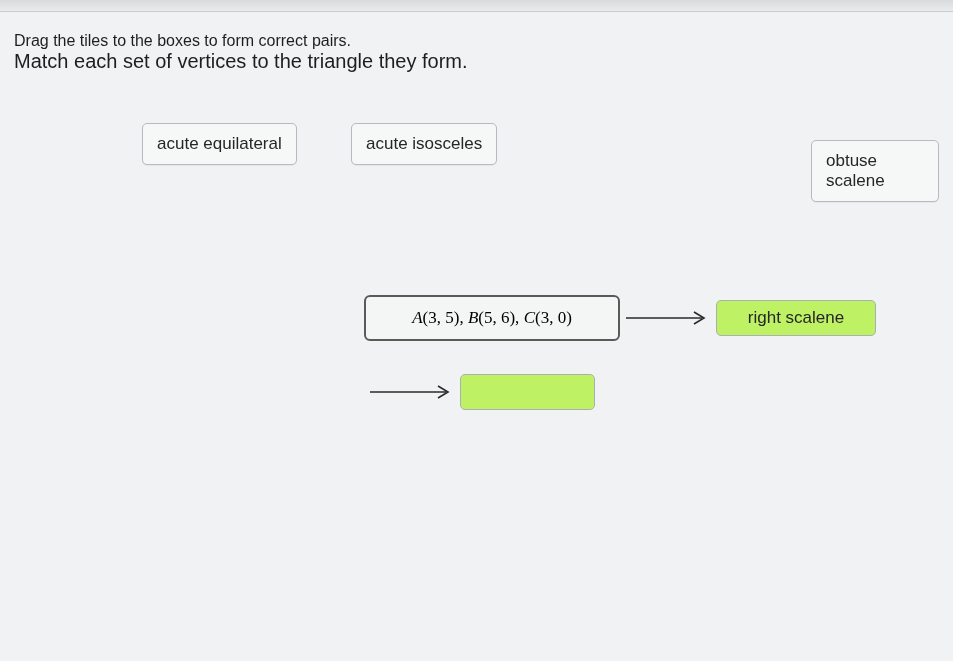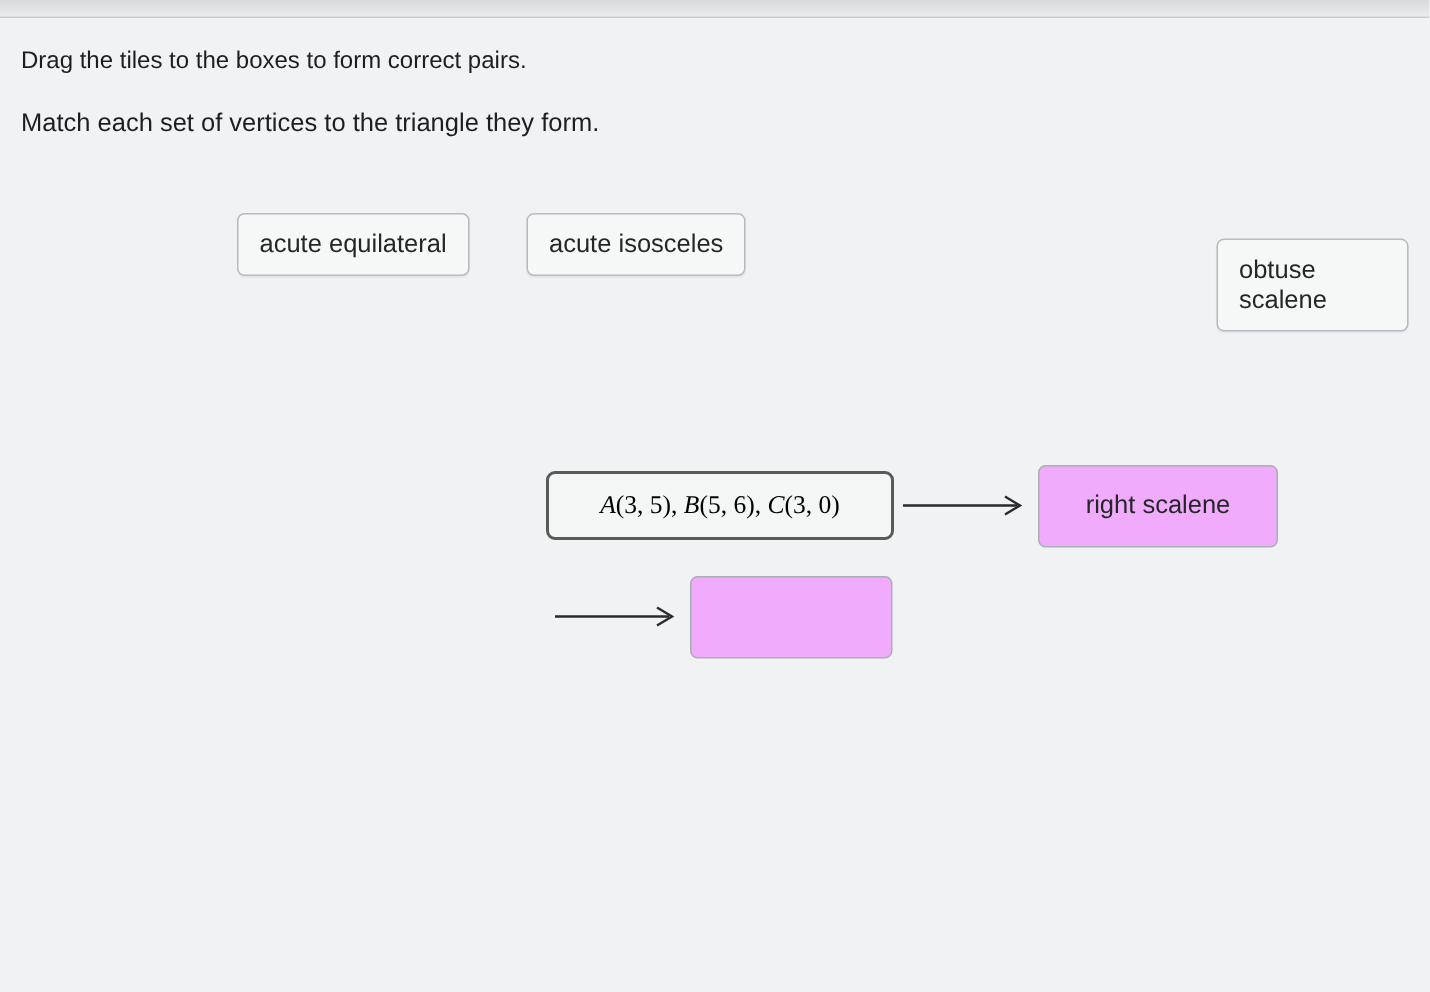--- a/index.html
+++ b/index.html
@@ -16,60 +16,59 @@
     height: 12px;
     background: linear-gradient(#d8dadb, #e9ebec);
     border-bottom: 1px solid #c9cbcc;
   }
   .content {
     padding: 20px 14px 0 14px;
   }
   .instruction1 {
     font-size: 16px;
     color: #1e1e1e;
-    margin-bottom: 22px;
   }
   .instruction2 {
-    font-size: 17px;
+    font-size: 20px;
     color: #1e1e1e;
     margin-bottom: 50px;
   }
   .tiles-row {
     position: relative;
     height: 60px;
     margin-bottom: 110px;
   }
   .tile {
     position: absolute;
     display: inline-block;
     padding: 10px 14px;
     background: #f6f8f8;
     border: 1px solid #b5bcbf;
     border-radius: 5px;
     font-size: 17px;
     color: #262626;
     cursor: grab;
     box-shadow: 0 1px 1px rgba(0,0,0,0.05);
   }
-  .tile1 { left: 144px; top: 0; }
+  .tile1 { left: 128px; top: 0; }
   .tile2 { left: 337px; top: 0; }
   .tile3 { left: 797px; top: 17px; }
 
   .pairs-area {
     position: relative;
     margin-left: 350px;
   }
   .pair-row {
     display: flex;
     align-items: center;
     margin-bottom: 24px;
     height: 50px;
   }
   .vertex-box {
-    width: 232px;
+    width: 256px;
     height: 46px;
     border: 2px solid #5a5a5a;
     border-radius: 6px;
     background: #f4f6f6;
     display: flex;
     align-items: center;
     justify-content: center;
     font-size: 17px;
     font-family: "Times New Roman", Times, serif;
     font-style: normal;
@@ -78,24 +77,24 @@
   }
   .arrow {
     width: 96px;
     display: flex;
     align-items: center;
     justify-content: center;
   }
   .arrow svg { display: block; }
   .drop-box {
     width: 160px;
-    height: 55px;
+    height: 36px;
     border: 1px solid #a9b0b3;
     border-radius: 5px;
-    background: #f0abfc;
+    background: #bef264;
     display: flex;
     align-items: center;
     justify-content: center;
     font-size: 17px;
     color: #262626;
     text-align: right;
   }
   .drop-box.empty {
     width: 135px;
   }

